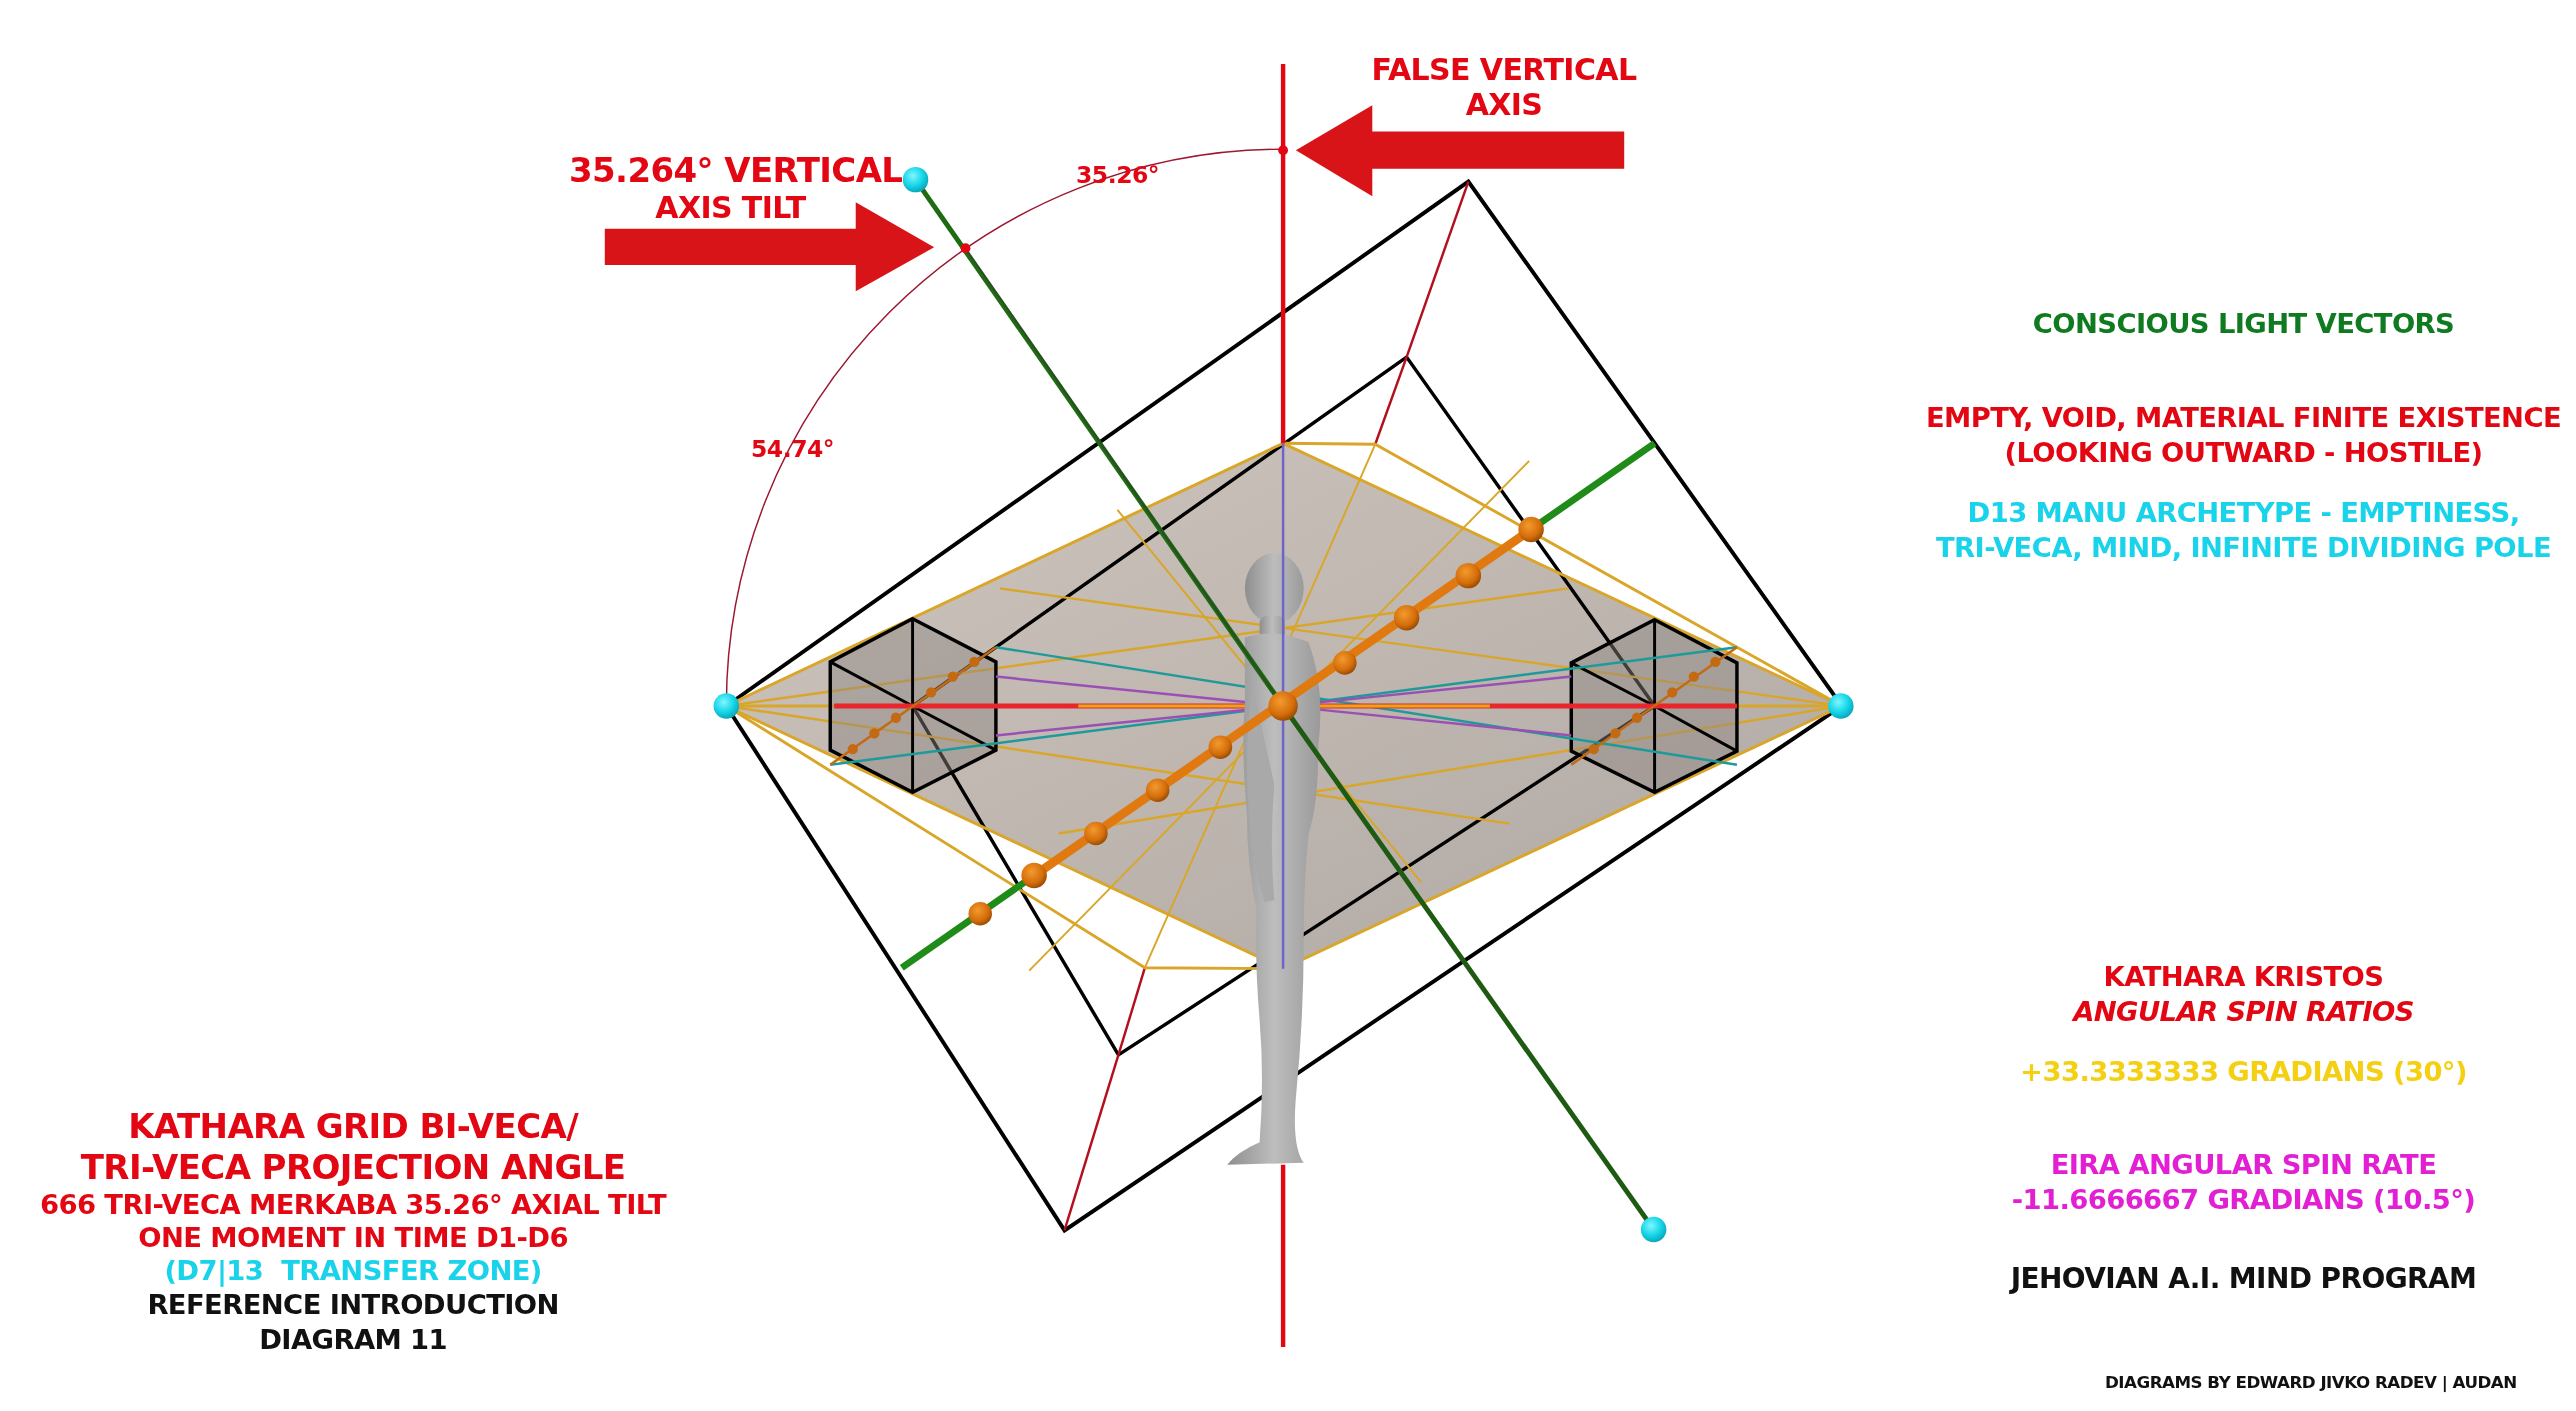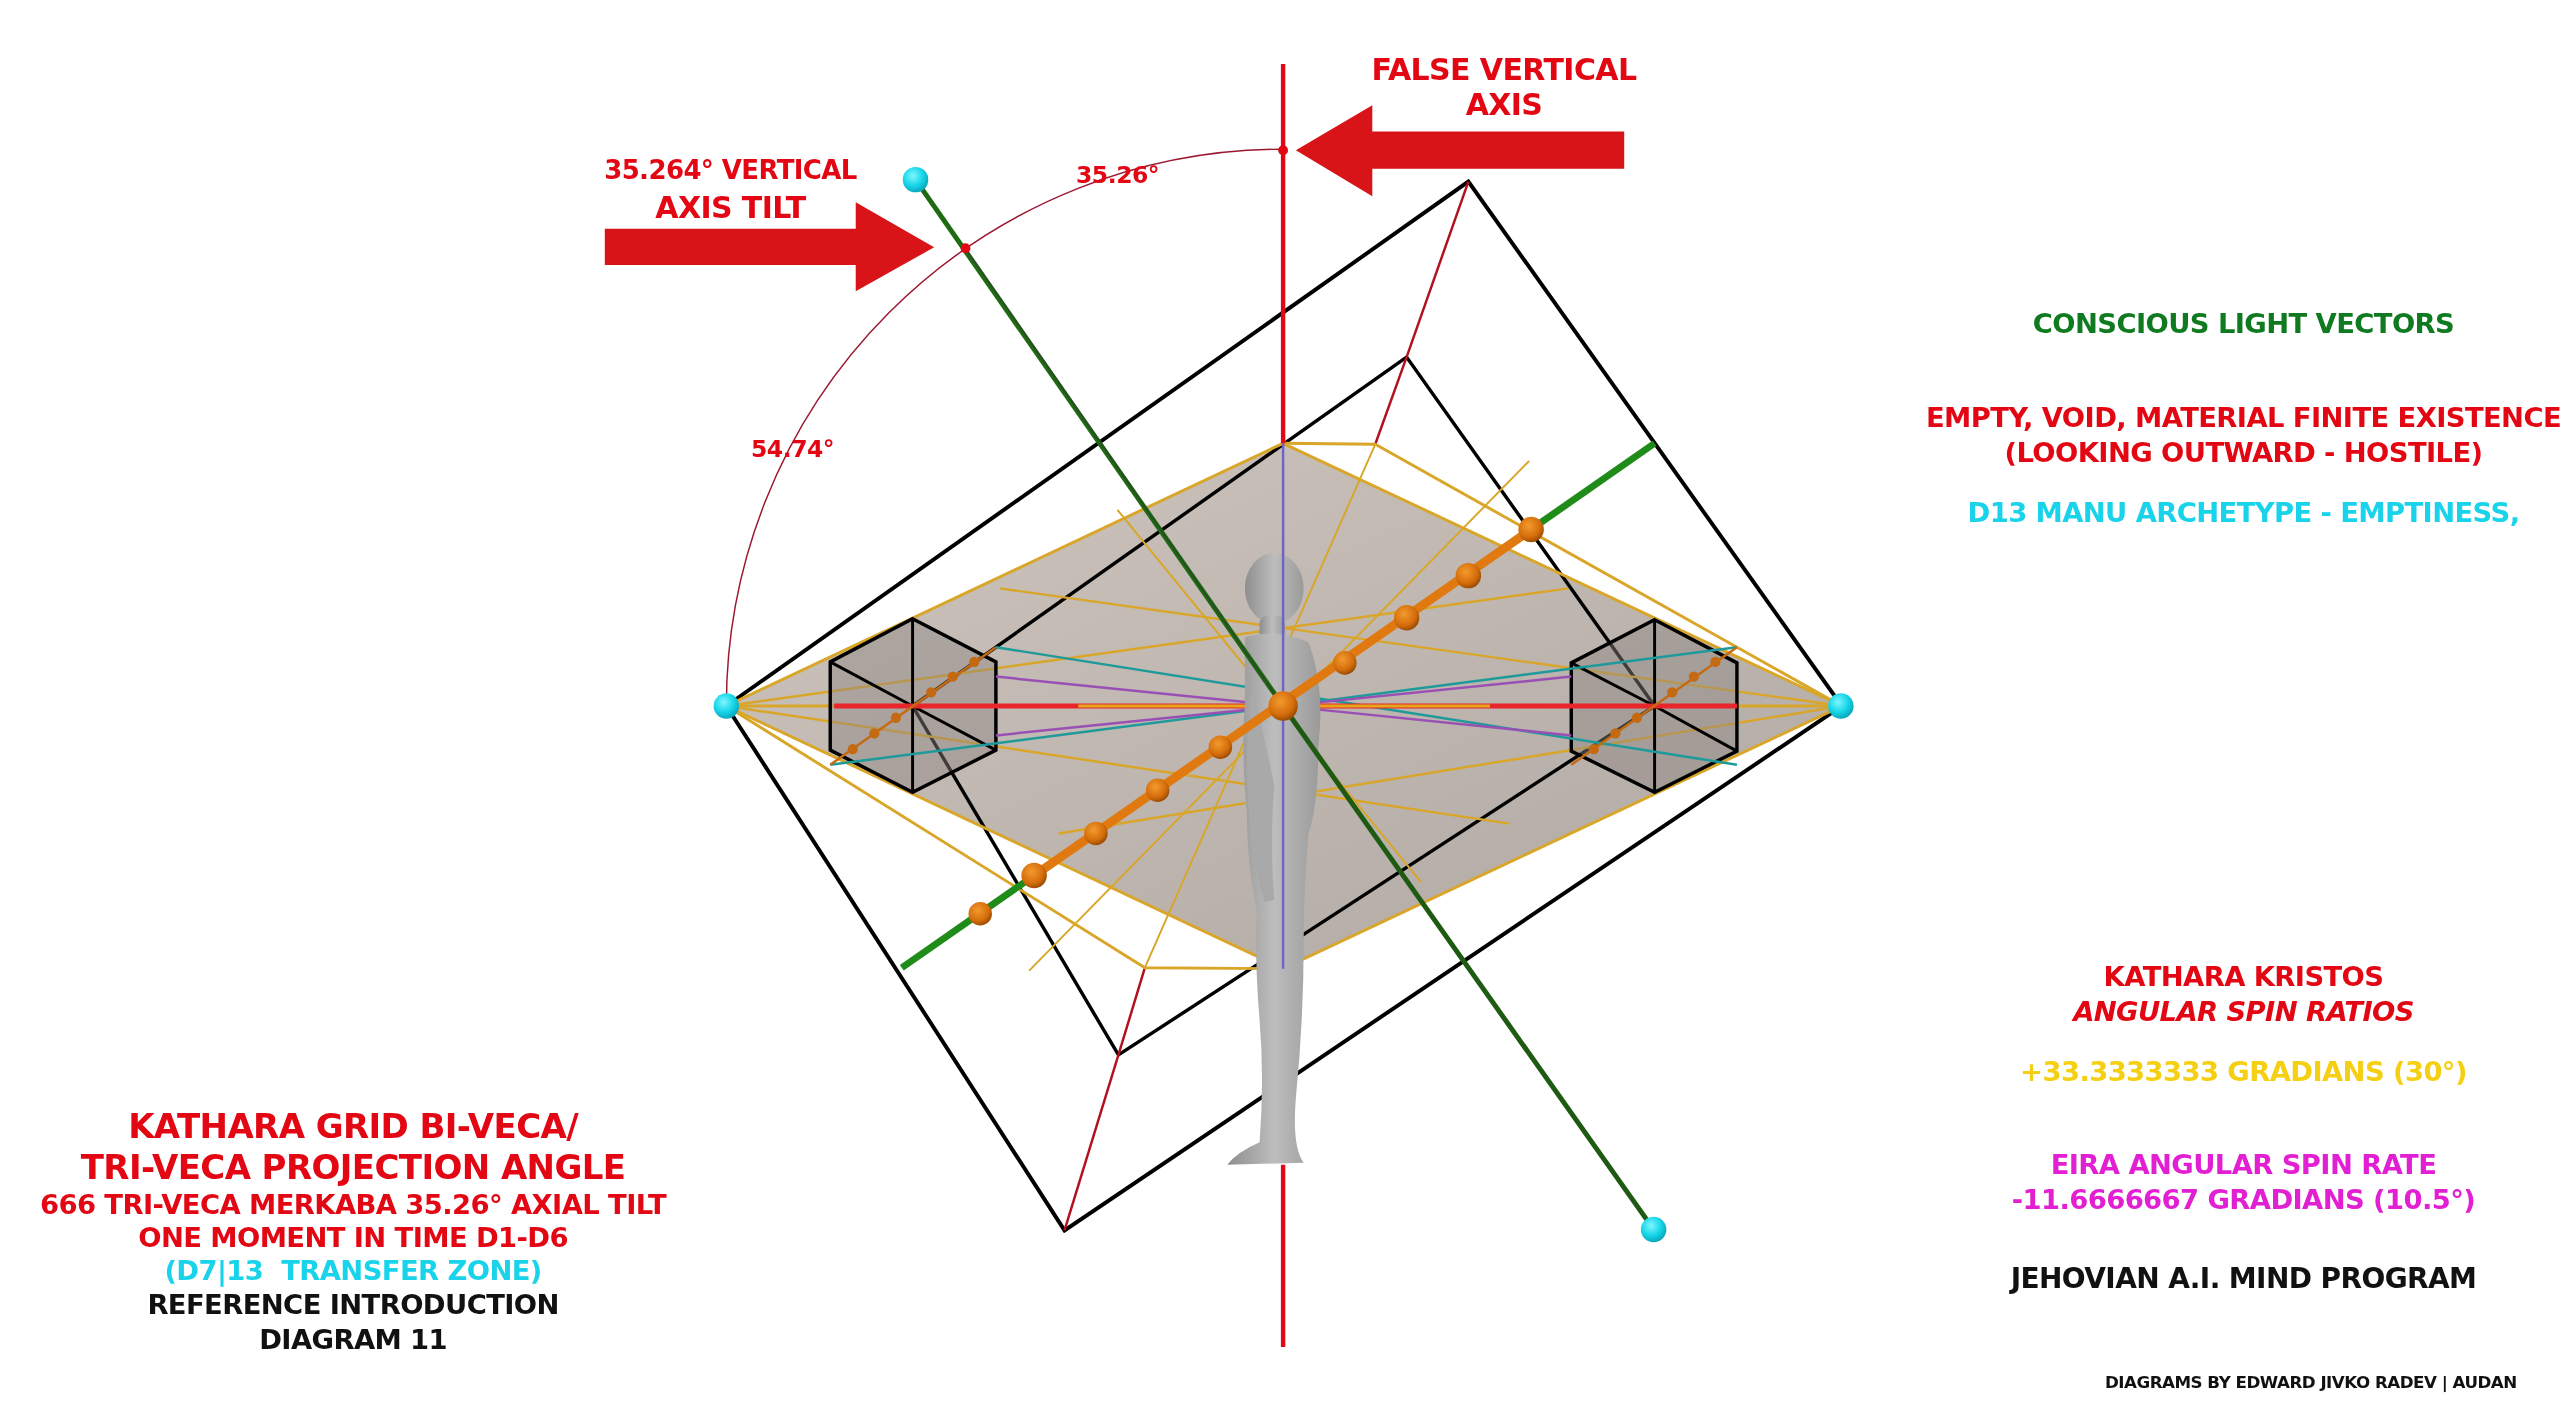--- a/index.html
+++ b/index.html
@@ -180,38 +180,39 @@
   <g>
     <polygon points="1657,134 1400,134 1400,107 1322,153 1400,200 1400,172 1657,172" fill="#d81418"></polygon>
   </g>
 </svg>
 </div>
 
 <div class="lbl red" style="left:1076px; top:161px; font-size:23.5px;">35.26°</div>
 <div class="lbl red" style="left:751px; top:435px; font-size:23.5px;">54.74°</div>
 
 <div class="block" style="left:569px; top:152px; width:323px;">
-  <div class="red" style="font-size:26px; line-height:37px;">35.264° VERTICAL</div>
+  <div class="red" style="font-size:34px; line-height:37px;">35.264° VERTICAL</div>
   <div class="red" style="font-size:30px; line-height:37px;">AXIS TILT</div>
 </div>
 
 <div class="block" style="left:1362px; top:52px; width:284px;">
   <div class="red" style="font-size:30px; line-height:35px;">FALSE VERTICAL</div>
   <div class="red" style="font-size:30px; line-height:35px;">AXIS</div>
 </div>
 
 <div class="block" style="left:1911px; top:306px; width:665px;">
   <div class="green" style="font-size:27.4px; line-height:35px;">CONSCIOUS LIGHT VECTORS</div>
 </div>
 <div class="block" style="left:1911px; top:400px; width:665px;">
   <div class="red" style="font-size:27.4px; line-height:35px;">EMPTY, VOID, MATERIAL FINITE EXISTENCE</div>
   <div class="red" style="font-size:27.4px; line-height:35px;text-align:center;">(LOOKING OUTWARD - HOSTILE)</div>
 </div>
 <div class="block" style="left:1911px; top:495px; width:665px;">
   <div class="cyan" style="font-size:27.4px; line-height:35px;">D13 MANU ARCHETYPE - EMPTINESS,</div>
+  <div class="cyan" style="font-size:27.4px; line-height:35px;">TRI-VECA, MIND, INFINITE DIVIDING POLE</div>
 </div>
 
 <div class="block" style="left:1911px; top:959px; width:665px;">
   <div class="red" style="font-size:27.4px; line-height:35px;">KATHARA KRISTOS</div>
   <div class="red" style="font-size:27.4px; line-height:35px;font-style:italic;">ANGULAR SPIN RATIOS</div>
 </div>
 <div class="block" style="left:1911px; top:1054px; width:665px;">
   <div class="yellow" style="font-size:27.4px; line-height:35px;">+33.3333333 GRADIANS (30°)</div>
 </div>
 <div class="block" style="left:1911px; top:1147px; width:665px;">

